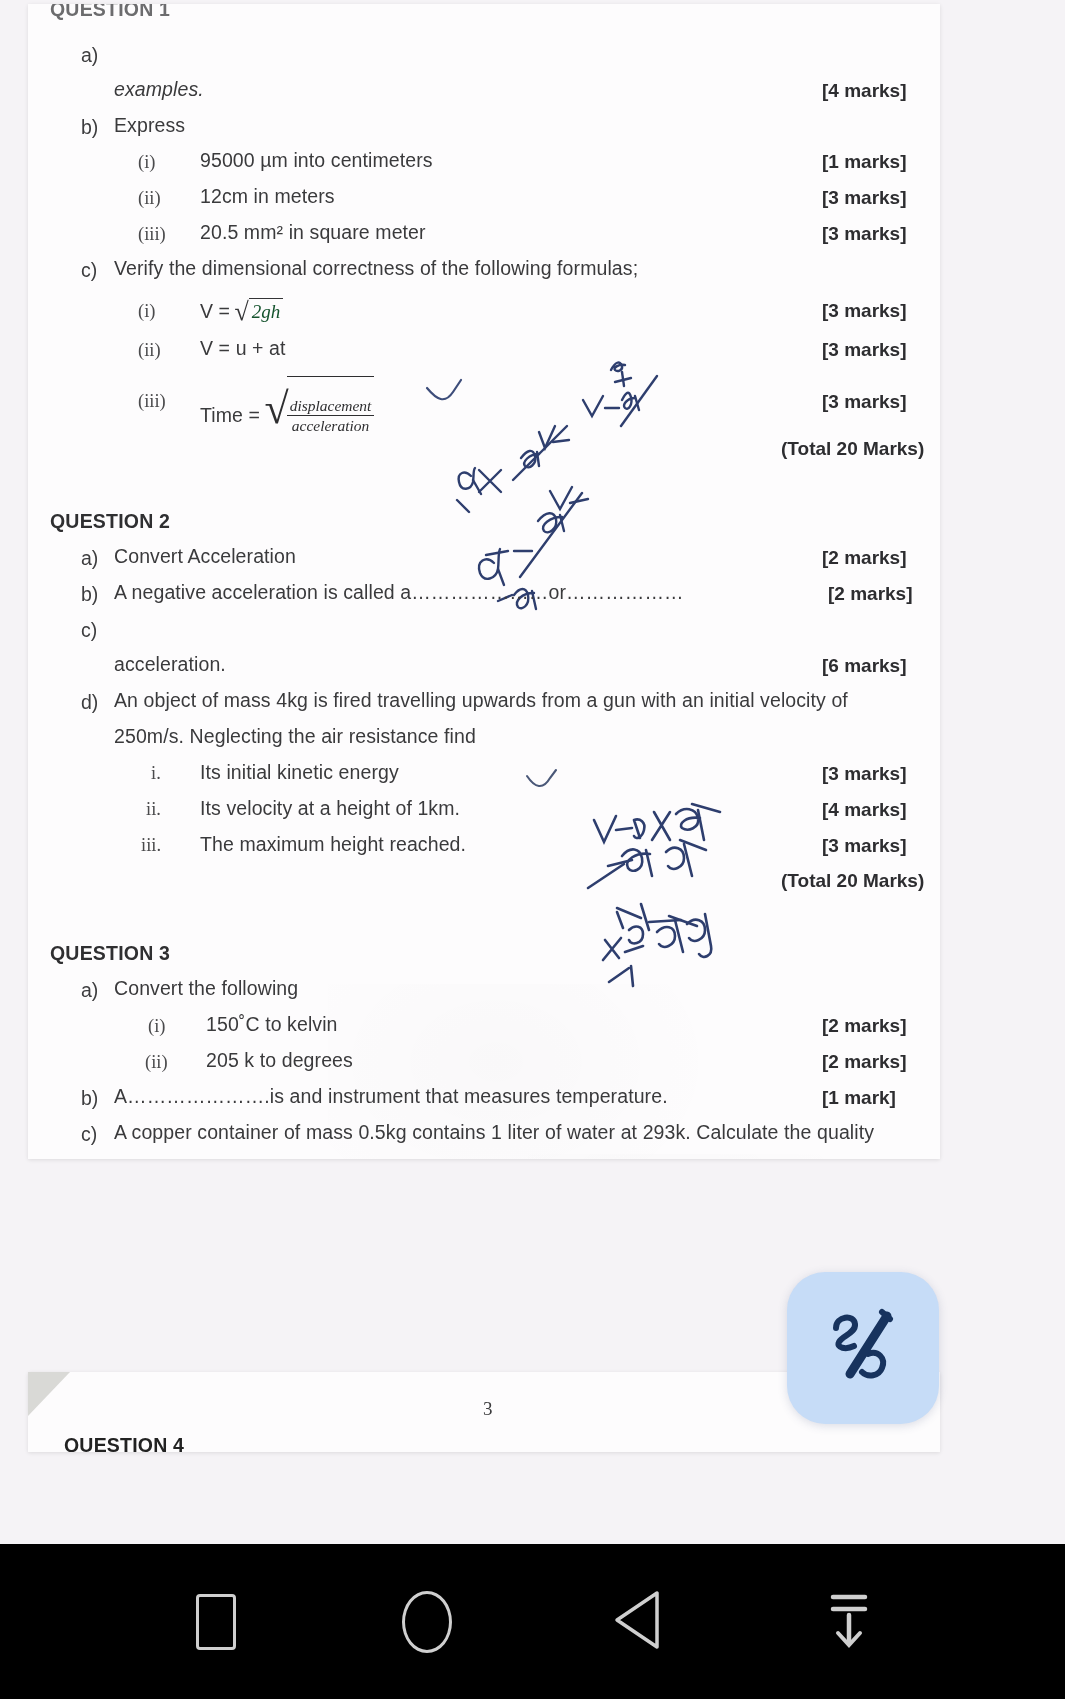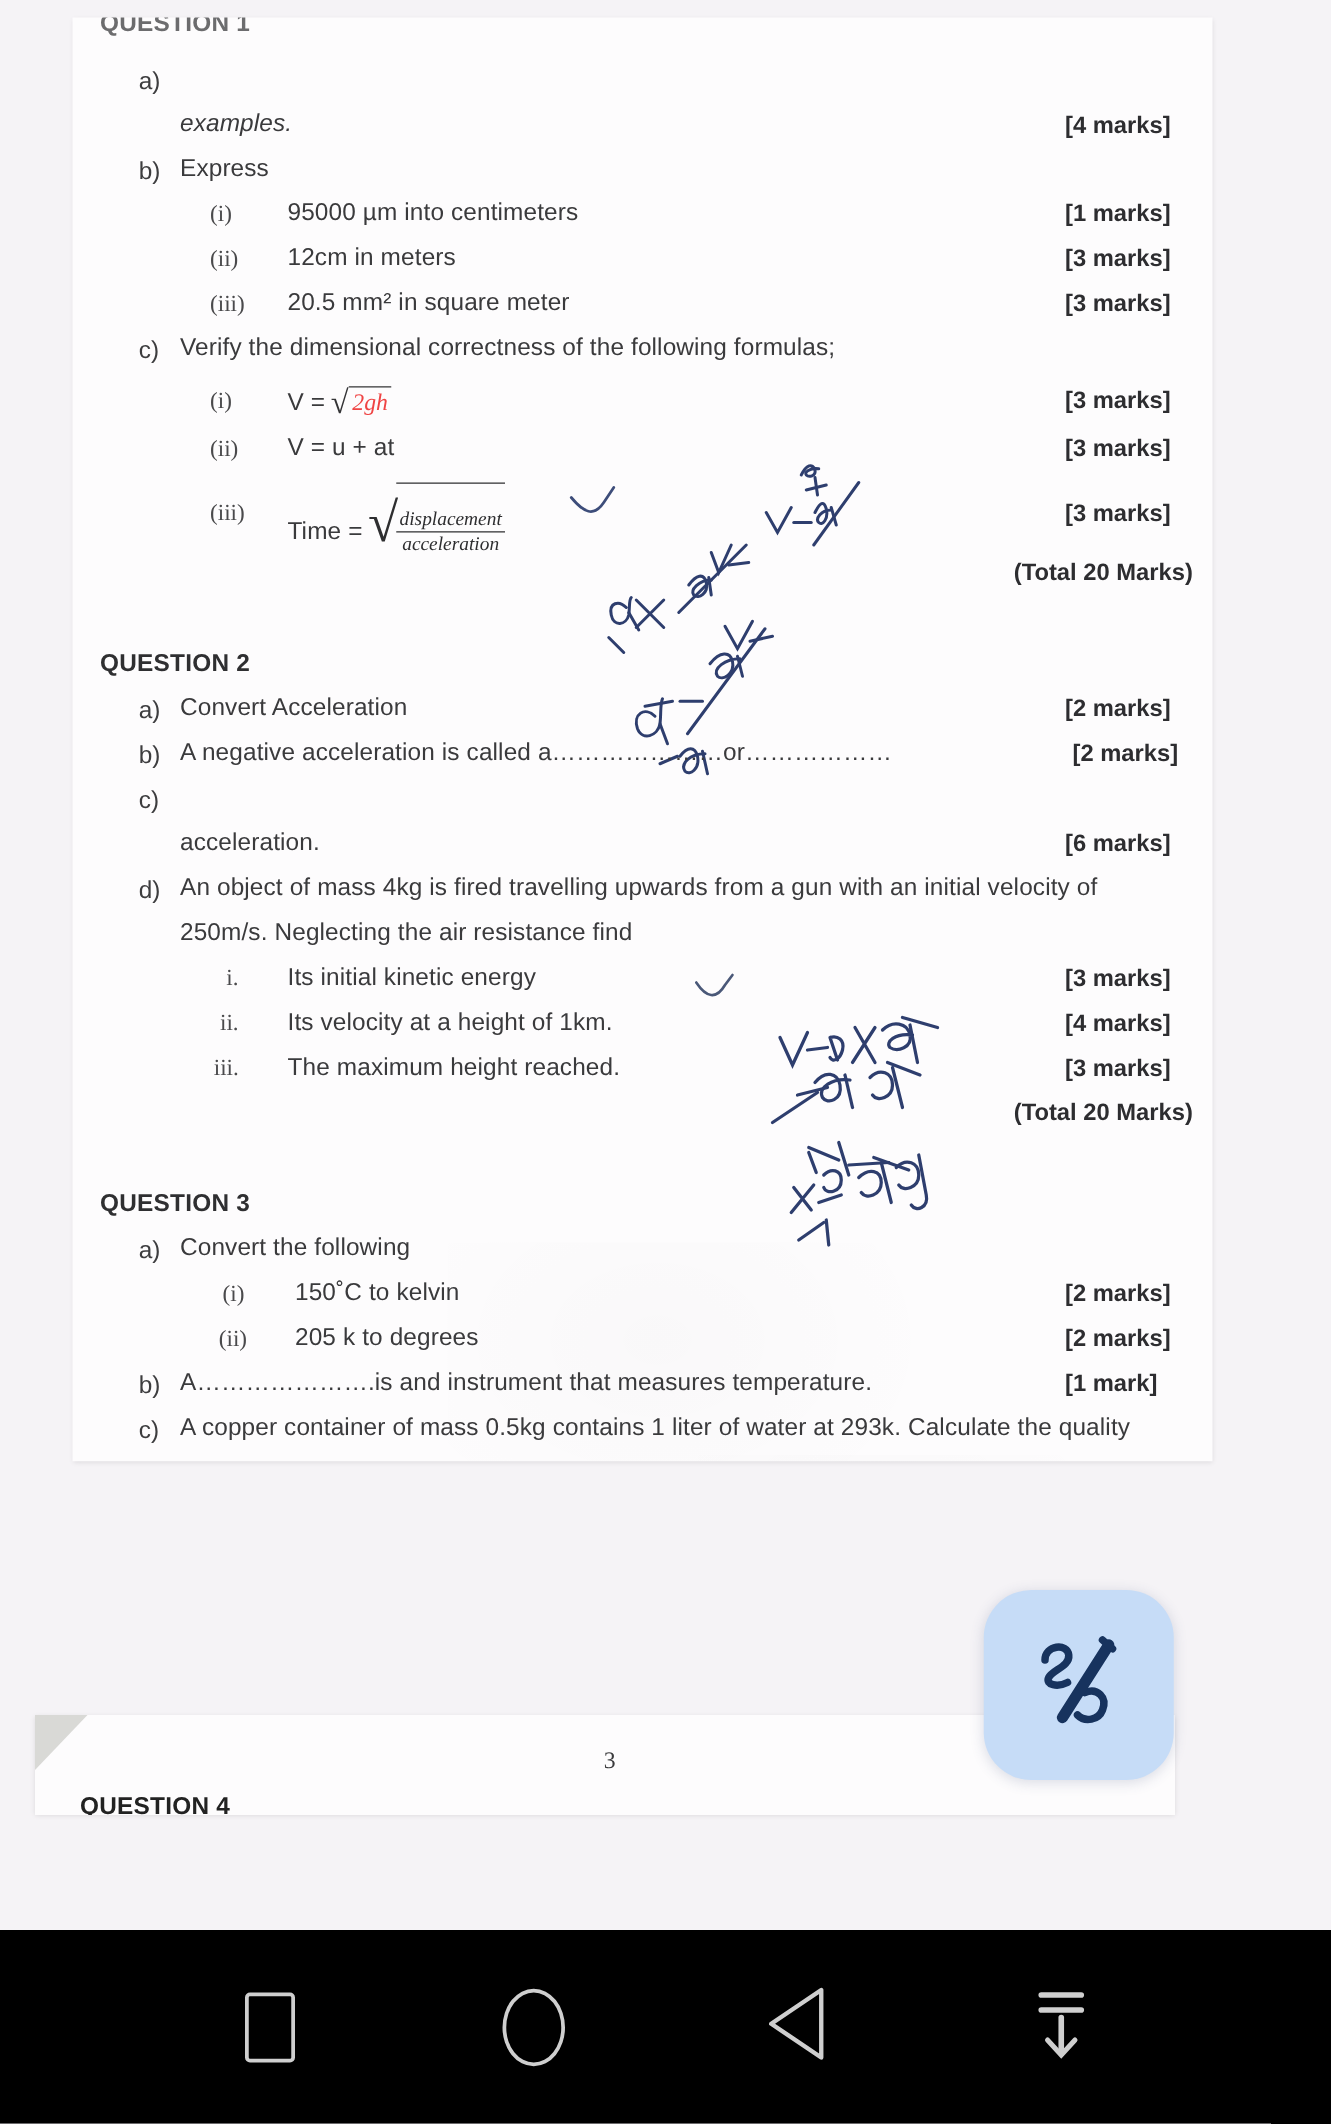--- a/index.html
+++ b/index.html
@@ -17,21 +17,21 @@
 
   
   .sheet {
     position: absolute;
     left: 28px; top: 0px;
     width: 912px;
     background: #fdfcfd;
     box-shadow: 0 1px 4px rgba(0,0,0,.10);
     overflow: hidden;
   }
-  .sheet.page1 { top: 14px; height: 1155px; margin-left: 30px; }
+  .sheet.page1 { top: 4px; height: 1155px; }
   .sheet.page2 { top: 1372px; height: 80px; }
 
   
   .grime {
     position:absolute; pointer-events:none;
     background: radial-gradient(ellipse at 40% 30%, rgba(0,0,0,.015), rgba(0,0,0,0) 65%);
   }
 
   .page-inner { position: relative; width: 100%; height: 100%; }
 
@@ -70,21 +70,21 @@
   .lbl { position:absolute; font-size:19.5px; color:#3d3d3f; white-space:nowrap; }
   .rom { position:absolute; font-size:18.5px; color:#4a4a4c; white-space:nowrap;
          font-family:"Liberation Serif", serif; }
 
   
   .sqrt-wrap { position:absolute; white-space:nowrap; }
   .radical {
     display:inline-block; position:relative;
     font-family:"Liberation Serif", serif;
     font-style: italic;
-    font-size: 19px; color:#ef4444;
+    font-size: 19px; color:#14532d;
     padding: 2px 3px 0 3px;
     border-top: 1.4px solid #343436;
   }
   .radsign {
     display:inline-block; position:relative; top:2px;
     font-size: 26px; color:#343436; font-family:"Liberation Serif", serif;
   }
   .frac {
     display:inline-block; vertical-align:middle; text-align:center;
     font-family:"Liberation Serif", serif; font-style:italic;

